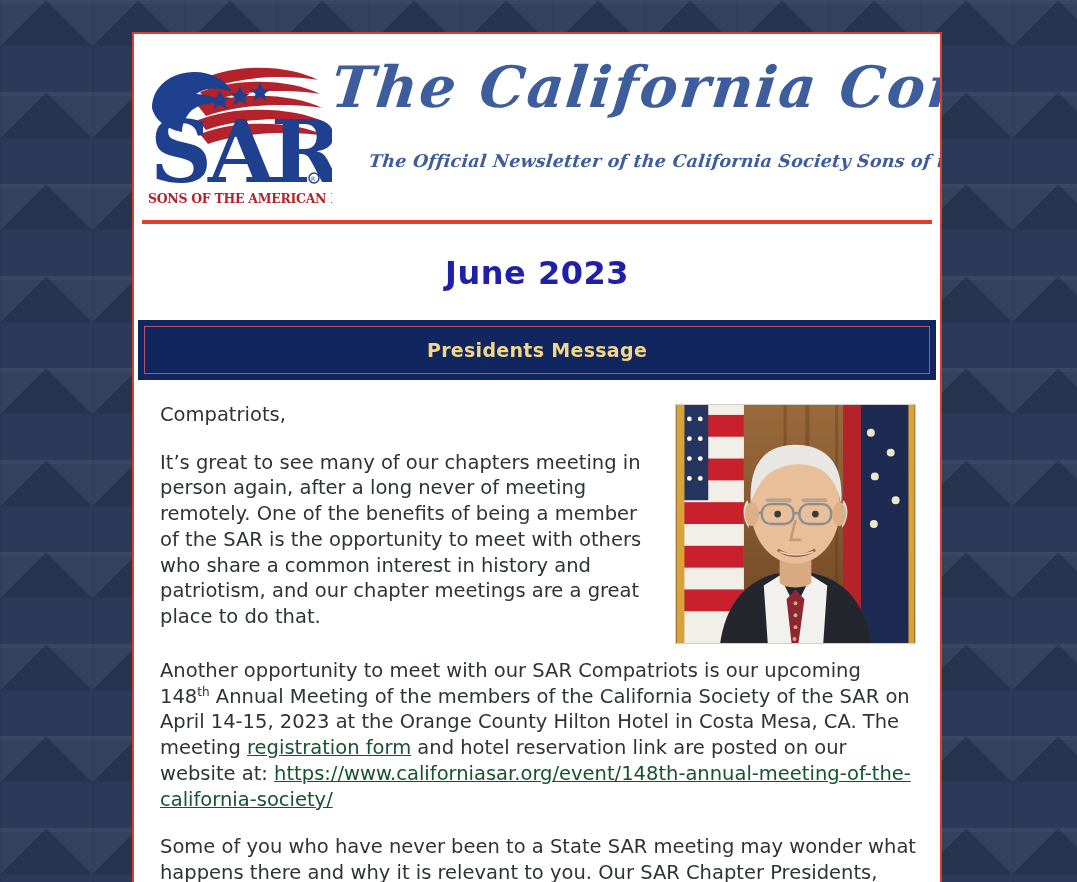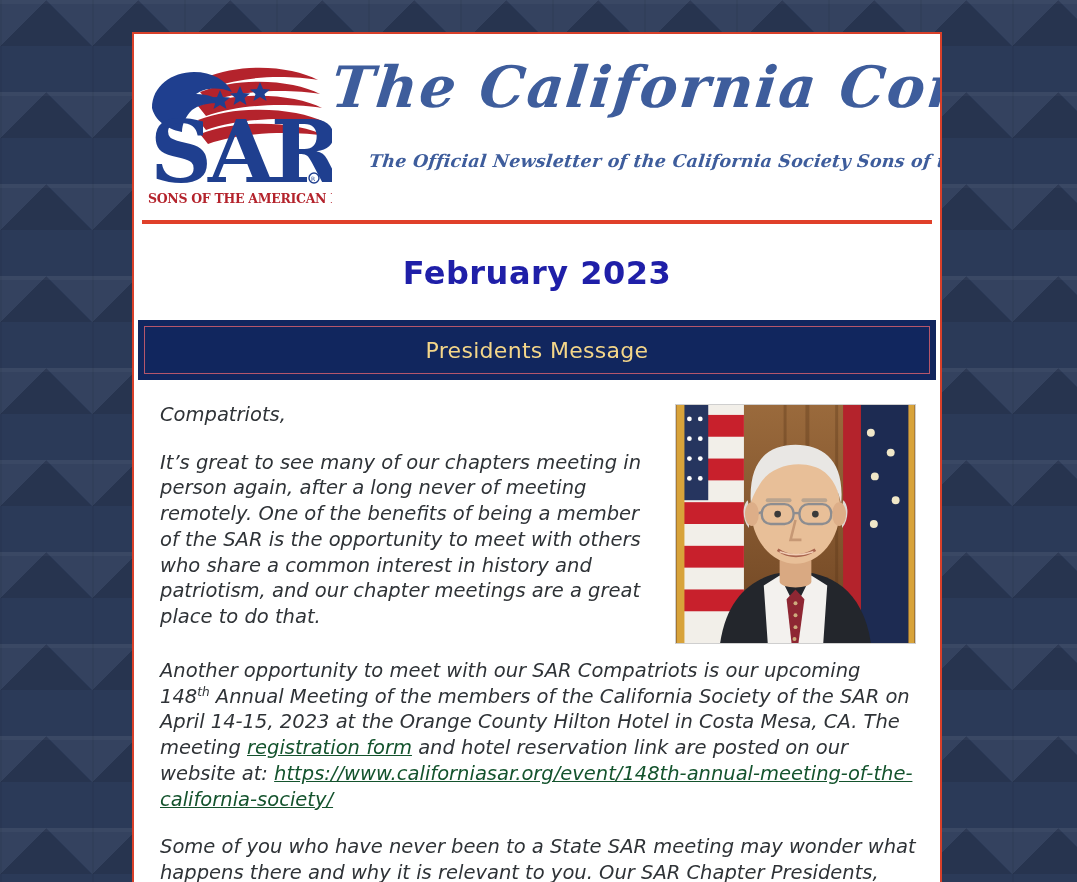--- a/index.html
+++ b/index.html
@@ -127,34 +127,34 @@
   .section-banner::before {
     content: "";
     position: absolute;
     left: 6px; right: 6px; top: 6px; bottom: 6px;
     border: 1px solid #b4566b;
     pointer-events: none;
   }
   .section-banner-title {
     position: relative;
     font-family: "DejaVu Sans", "Liberation Sans", sans-serif;
-    font-weight: 400;
-    font-size: 22px;
+    font-weight: 700;
+    font-size: 19px;
     color: #f4d689;
     letter-spacing: 0.3px;
   }
 
   
   .article {
     padding: 22px 24px 0 26px;
     color: #2f3337;
     font-size: 19.5px;
     line-height: 1.32;
   }
-  .article p { margin: 0 0 22px 0; font-style: italic; }
+  .article p { margin: 0 0 22px 0; }
 
   .portrait {
     float: right;
     width: 241px;
     height: 240px;
     margin: 2px 0 14px 18px;
     border: 1px solid #cfcfcf;
     box-sizing: border-box;
     overflow: hidden;
     background: #6e4628;
@@ -211,21 +211,21 @@
     </div>
 
     <div class="masthead-text">
       <div class="paper-title">The California Compatriot</div>
       <div class="paper-subtitle">The Official Newsletter of the California Society Sons of the American Revolution</div>
     </div>
   </div>
 
   <div class="masthead-rule"></div>
 
-  <div class="issue-date">February 2023</div>
+  <div class="issue-date">June 2023</div>
 
   <div class="section-banner">
     <div class="section-banner-title">Presidents Message</div>
   </div>
 
   <div class="article">
 
     <div class="portrait">
       <svg viewBox="0 0 240 240" xmlns="http://www.w3.org/2000/svg" role="img">
         <defs>

